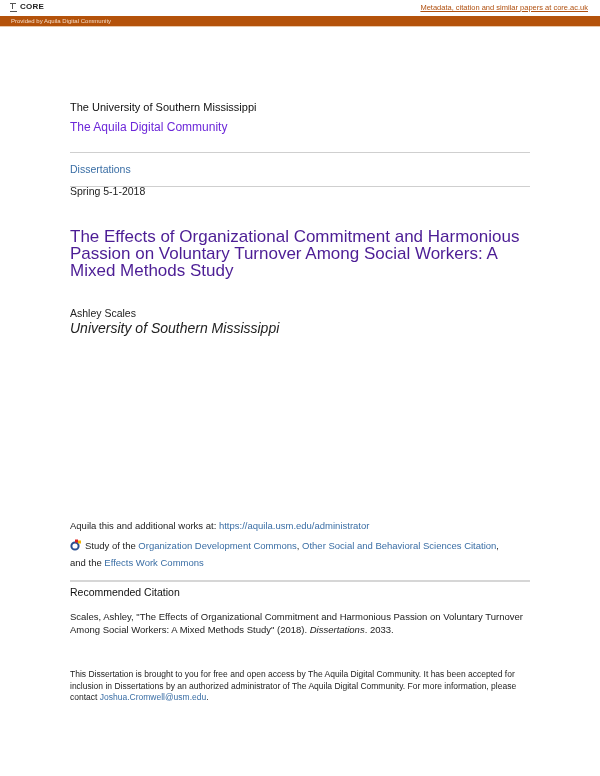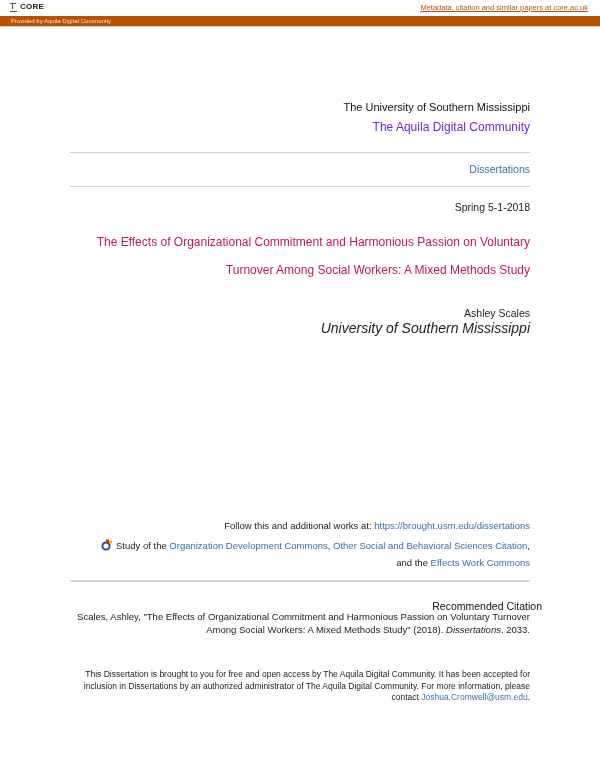--- a/index.html
+++ b/index.html
@@ -8,36 +8,36 @@
   .core-top { position:absolute; left:0; top:0; width:600px; height:16px; background:#fff; }
   .core-logo { position:absolute; left:10px; top:2px; height:12px; display:flex; }
   .core-logo .mark { width:8px; height:11px; position:relative; margin-right:2px; }
   .core-logo .mark span { position:absolute; left:0; background:#555; }
   .core-logo .word { font-size:8px; font-weight:bold; color:#222; letter-spacing:0.2px; line-height:9px; }
   .core-link { position:absolute; right:12px; top:3px; font-size:7.5px; color:#b05010; text-decoration:underline; }
   .core-bar { position:absolute; left:0; top:16px; width:600px; height:10px; background:#b4520a; }
   .core-bar span { position:absolute; left:11px; top:1px; font-size:6px; color:#f4dcc8; line-height:8px; }
   .core-bar-line { position:absolute; left:0; top:26px; width:600px; height:1px; background:#e9c7a8; }
 
-  .page { position:absolute; left:70px; width:460px;text-align:right; }
+  .page { position:absolute; left:70px; width:460px; }
   .uni { top:101px; font-size:11px; color:#111; }
   .aquila { top:120px; font-size:12px; color:#6d28d9; }
   .rule { position:absolute; left:70px; width:460px; height:1px; background:#cfcfcf; }
   .diss { top:163px; font-size:10.5px; color:#3a6ea5; }
-  .date { top:201px; font-size:10.5px; color:#222; }
-  .title { top:228px; font-size:12px; line-height:28px; color:#be185d; }
+  .date { top:185px; font-size:10.5px; color:#222; }
+  .title { top:228px; font-size:17px; line-height:17px; color:#4c1d95; }
   .author { top:307px; font-size:10.5px; color:#222; }
   .affil { top:320px; font-size:14px; color:#222; font-style:italic; }
 
   .follow { top:520px; font-size:9.5px; color:#222; }
   .link { color:#3a6ea5; }
   .partof { top:537px; font-size:9.5px; line-height:17px; color:#222; }
   .commons-icon { display:inline-block; width:12px; height:12px; vertical-align:-2px; margin-right:3px; position:relative; }
   .rule2 { top:580px; height:2px; background:#d6d6d6; }
-  .rec-h { top:600px; font-size:10.5px; color:#111;margin-left:12px; }
+  .rec-h { top:586px; font-size:10.5px; color:#111; }
   .rec { top:610px; font-size:9.5px; line-height:13px; color:#222; }
   .footer { top:669px; font-size:8.5px; line-height:11.5px; color:#222; }
 </style>
 </head>
 <body>
 
 <div class="core-top">
   <div class="core-logo">
     <div class="mark">
       <span style="top:1px;width:6px;height:1px;"></span>
@@ -58,21 +58,21 @@
 <div class="rule" style="top:152px;"></div>
 <div class="page diss">Dissertations</div>
 <div class="rule" style="top:186px;"></div>
 
 <div class="page date">Spring 5-1-2018</div>
 <div class="page title">The Effects of Organizational Commitment and Harmonious Passion on Voluntary Turnover Among Social Workers: A Mixed Methods Study</div>
 <div class="page author">Ashley Scales</div>
 <div class="page affil">University of Southern Mississippi</div>
 
 <div class="page follow">
-  <span>Follow this and additional works at: </span><a class="link">https://brought.usm.edu/dissertations</a>
+  <span>Aquila this and additional works at: </span><a class="link">https://aquila.usm.edu/administrator</a>
 </div>
 
 <div class="page partof">
   <span class="commons-icon">
     <svg width="12" height="12" viewBox="0 0 12 12">
       <circle cx="5" cy="7" r="3.6" fill="none" stroke="#2a4f8f" stroke-width="2"></circle>
       <rect x="5" y="0.5" width="3" height="3" fill="#d22"></rect>
       <rect x="8" y="1.5" width="3" height="3" fill="#f2b600"></rect>
     </svg>
   </span><span>Study of the </span><a class="link">Organization Development Commons</a><span>, </span><a class="link">Other Social and Behavioral Sciences Citation</a><span>,</span><br>

